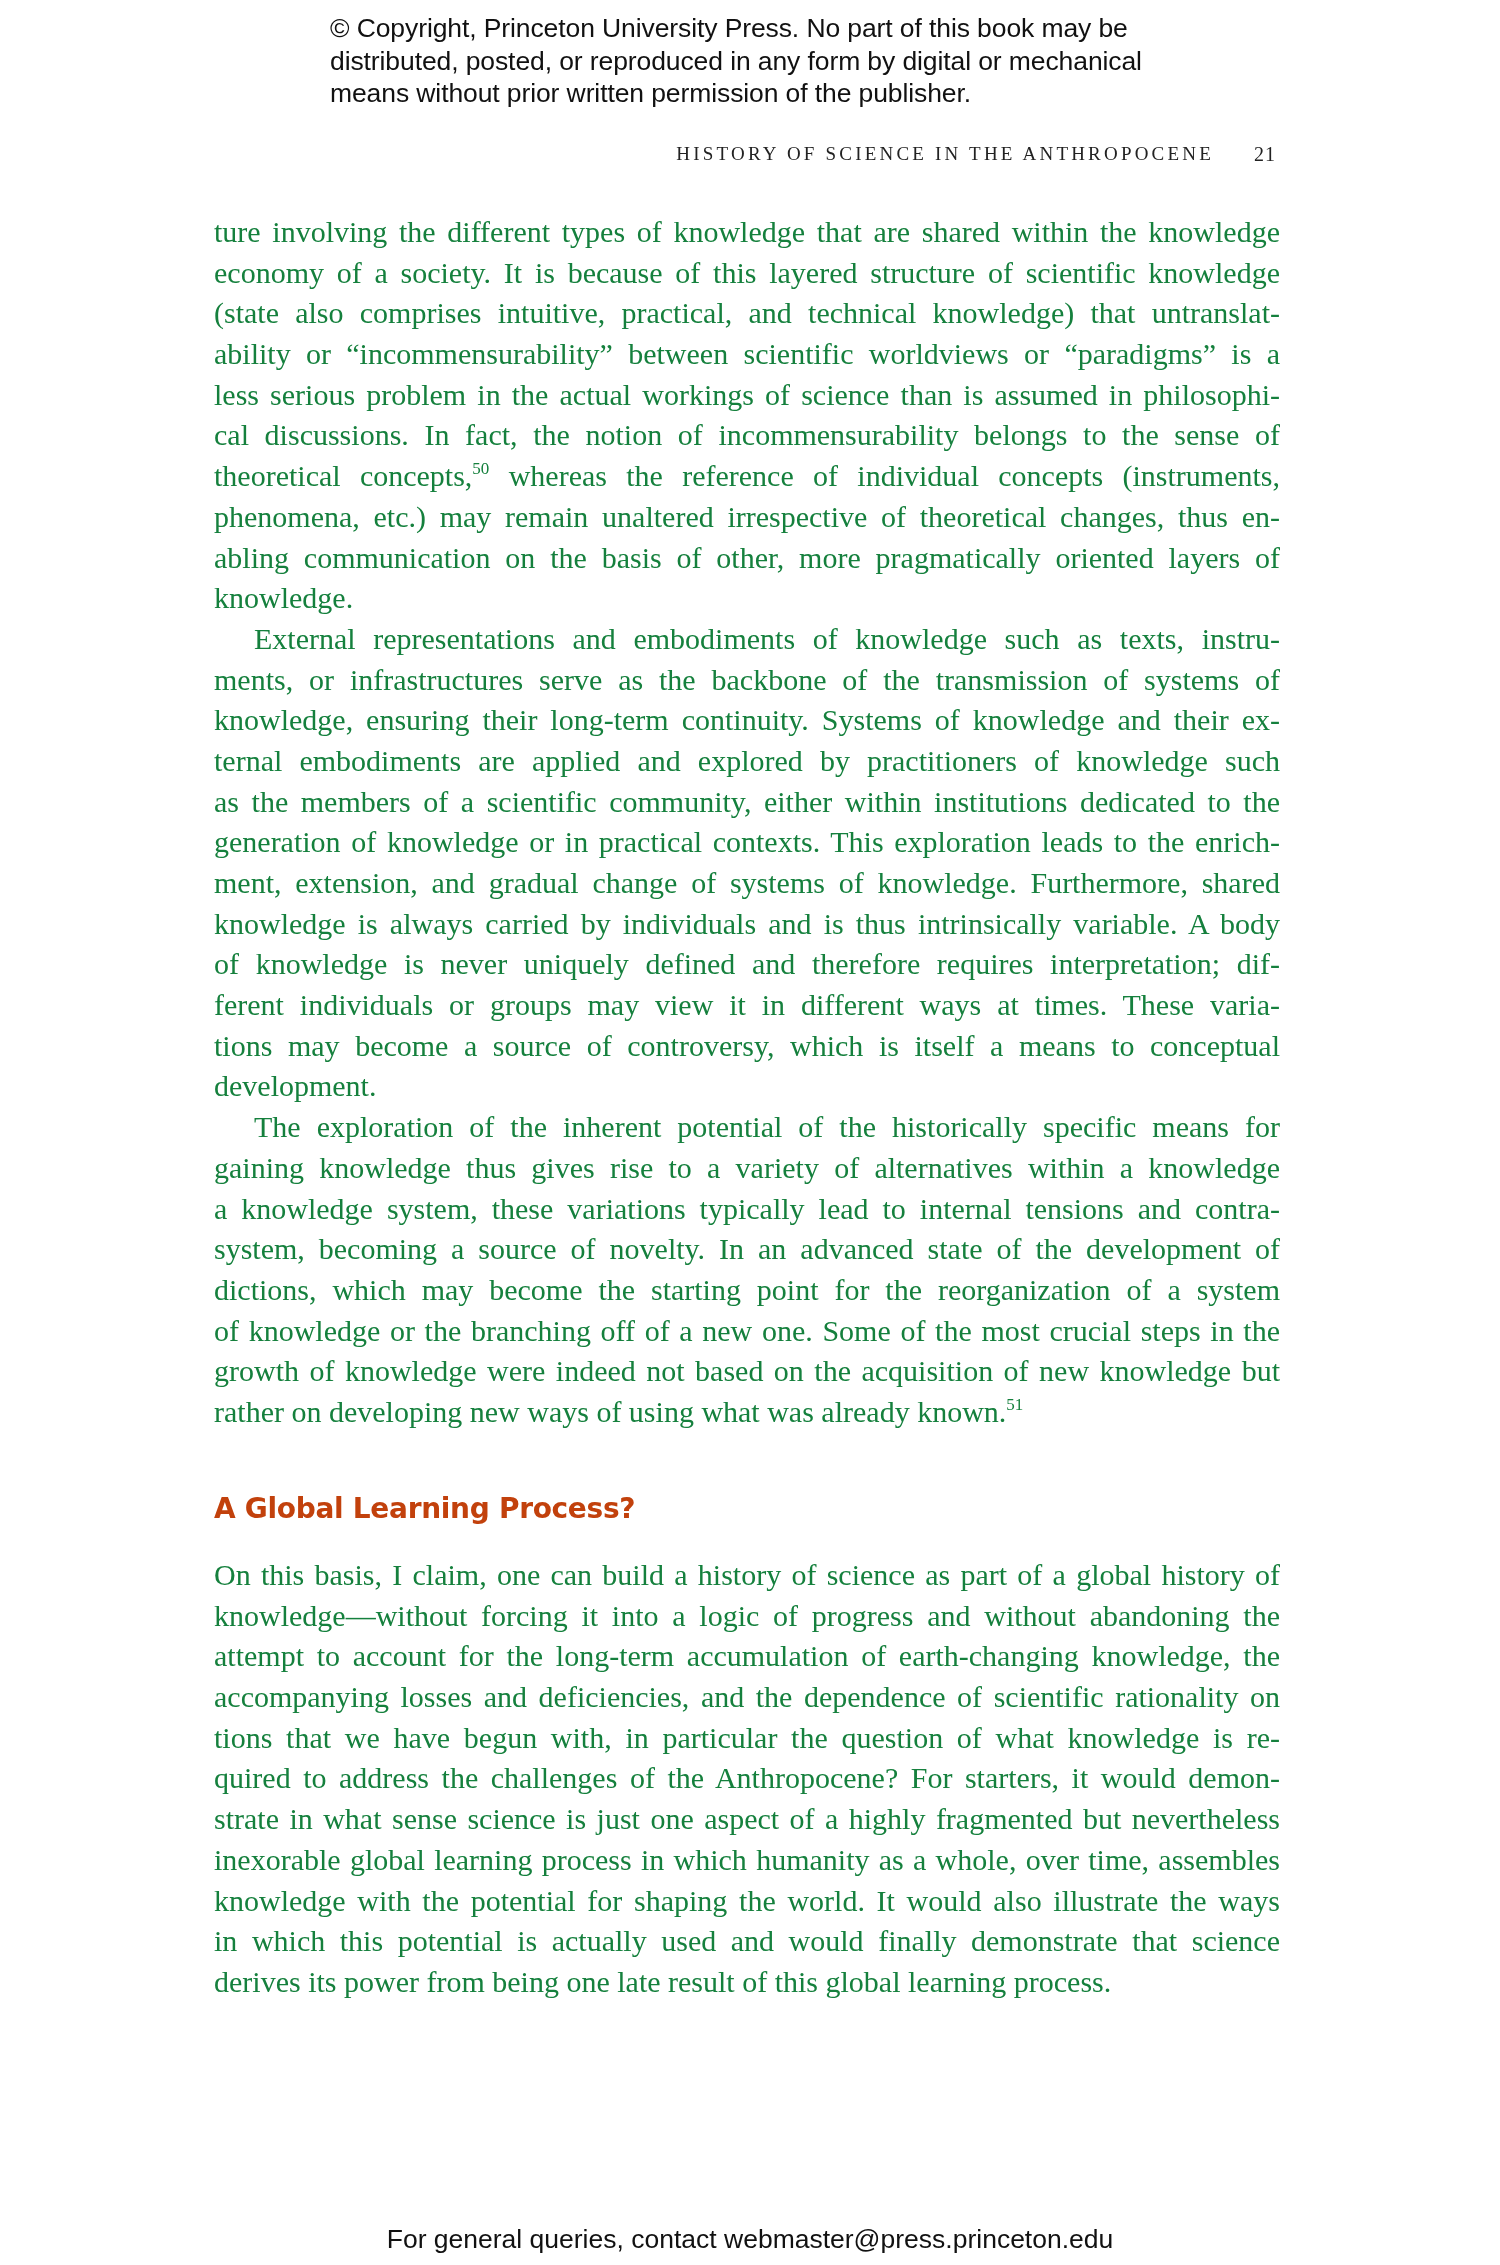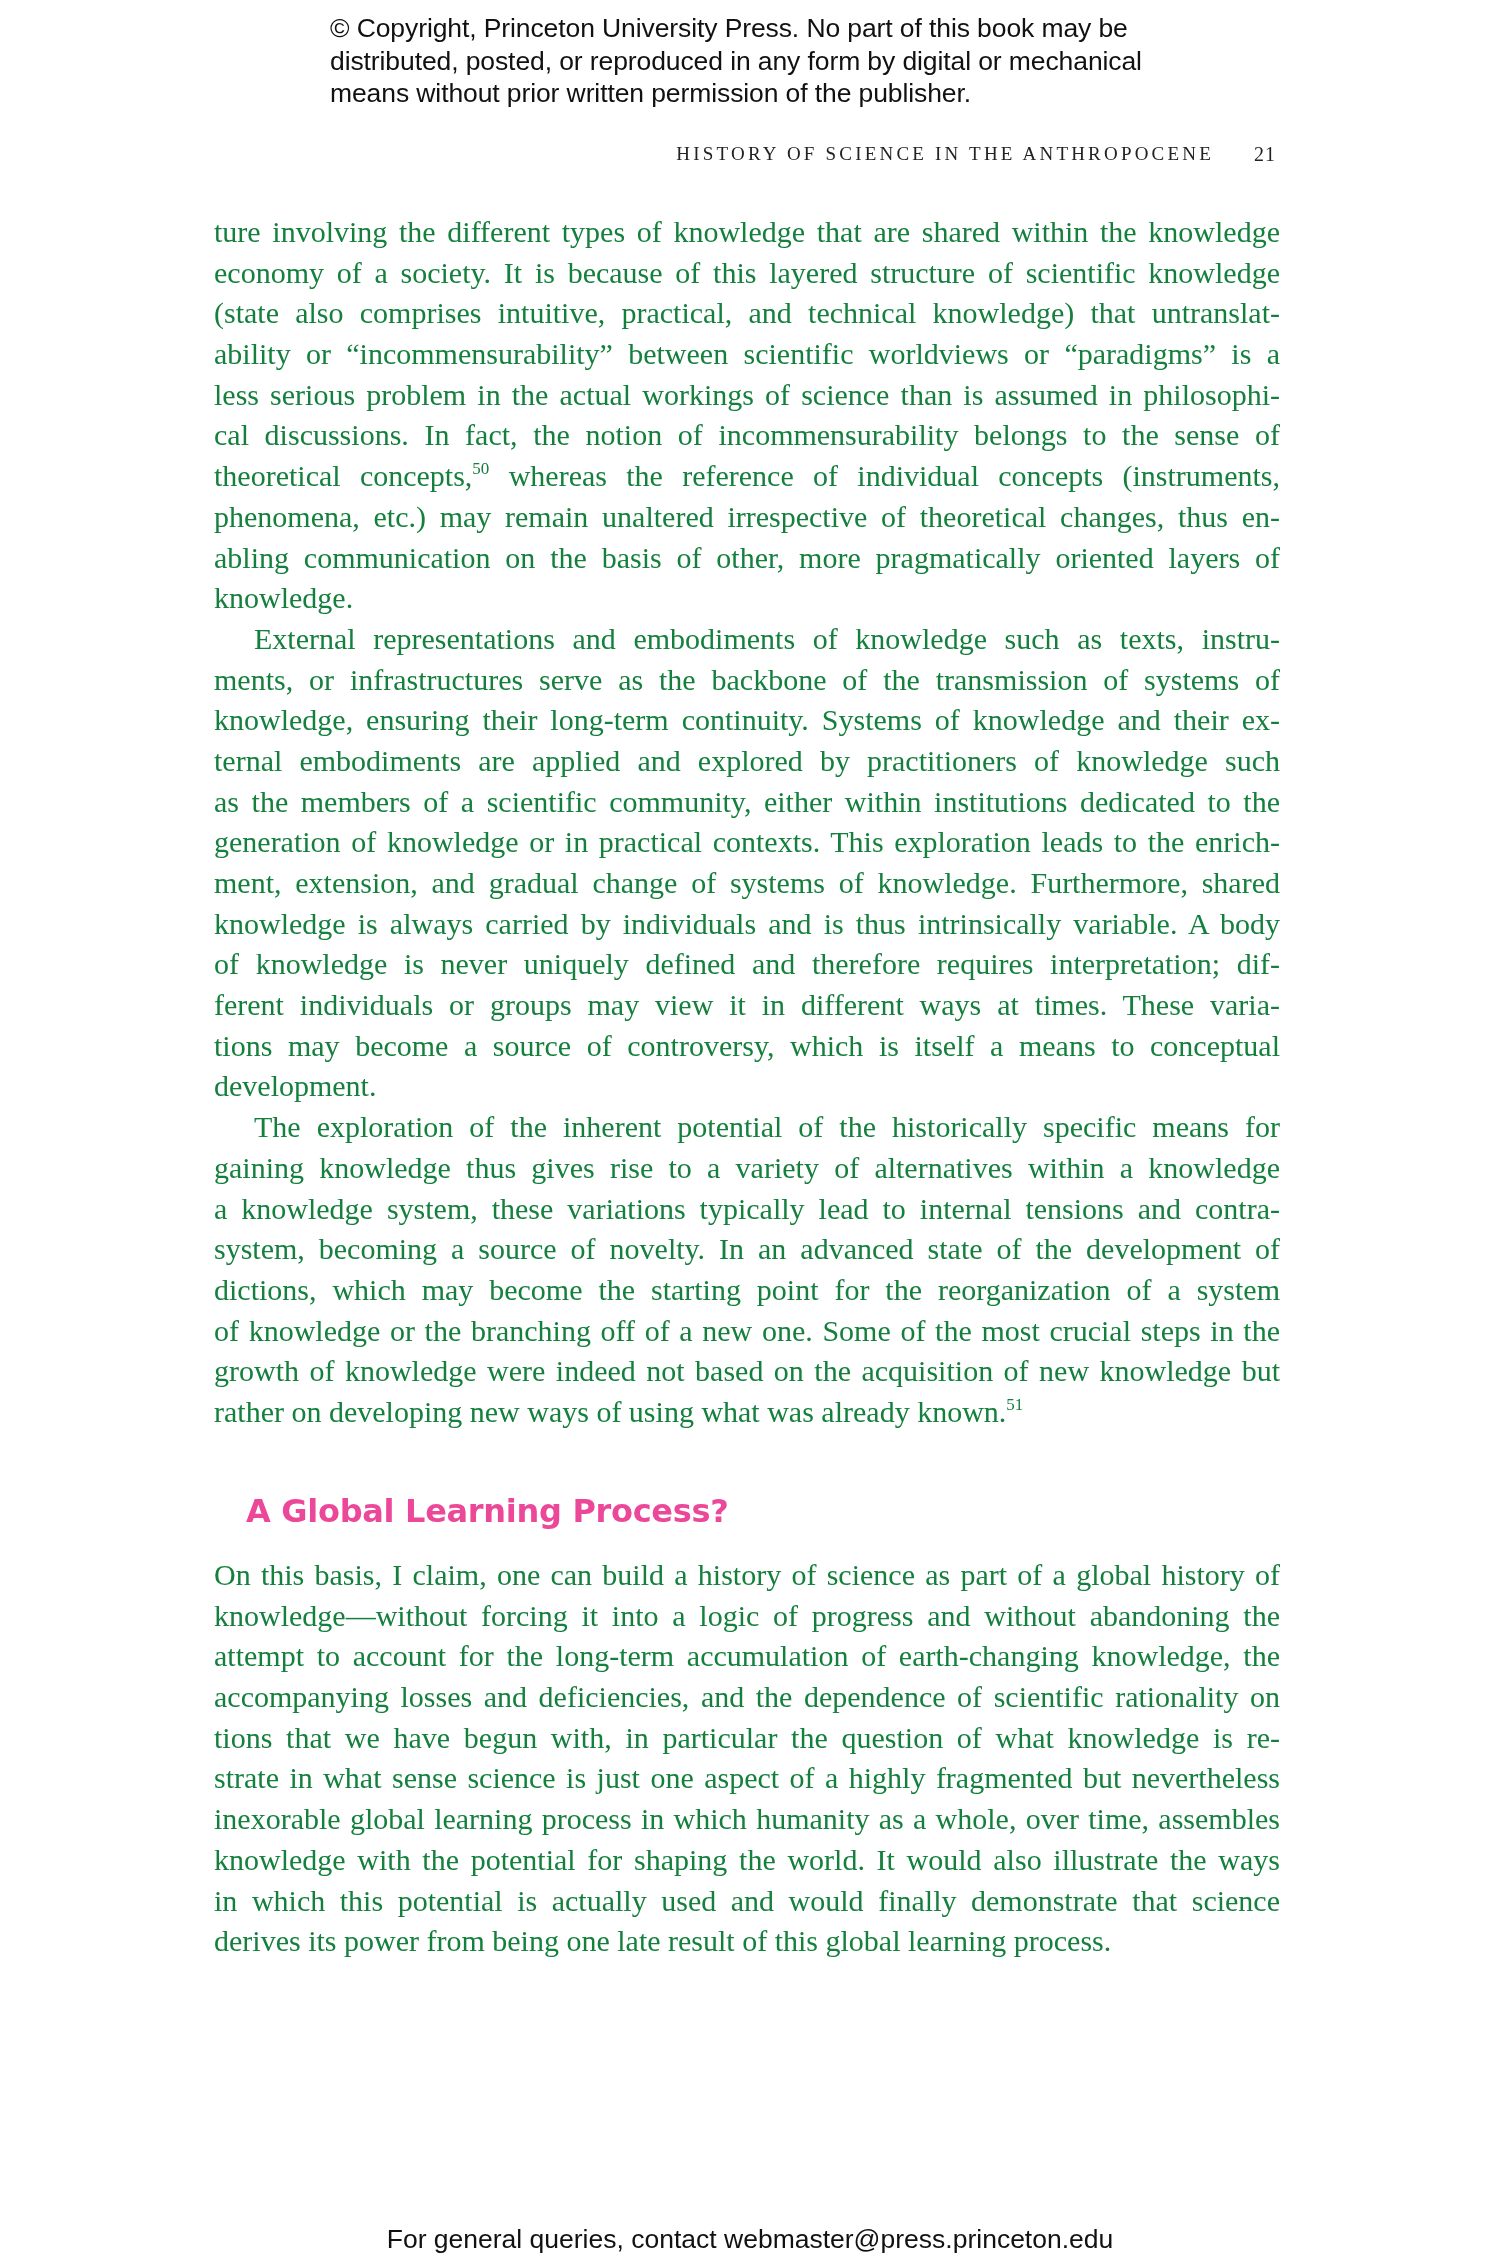--- a/index.html
+++ b/index.html
@@ -23,23 +23,22 @@
   }
   .body-text .ln {
     display: block; white-space: nowrap; text-align: justify; text-align-last: justify;
     height: 40.7px;
   }
   .body-text .ln.last { text-align-last: left; }
   .body-text .ln.indent { padding-left: 40px; }
   .body-text sup { font-size: 17px; line-height: 0; vertical-align: 12px; }
   .section-heading {
     position: absolute; left: 214px; top: 1492px;
-    font-family: "DejaVu Sans", sans-serif; font-size: 32px; font-weight: bold; color: #ec4899;
+    font-family: "DejaVu Sans", sans-serif; font-size: 28px; font-weight: bold; color: #c2410c;
     letter-spacing: -0.3px;
-    margin-left: 32px;
   }
   .footer {
     position: absolute; left: 0; top: 2200px; width: 1500px; text-align: center;
     font-family: "Liberation Sans", sans-serif; font-size: 26.5px; color: #111; margin-top: 24px;
   }
 </style>
 </head>
 <body>
 
 <div class="copyright">
@@ -97,20 +96,21 @@
 
 <div class="section-heading">A Global Learning Process?</div>
 
 <div class="body-text" style="top:1555px;">
   <div>
     <span class="ln">On this basis, I claim, one can build a history of science as part of a global history of</span>
     <span class="ln">knowledge—without forcing it into a logic of progress and without abandoning the</span>
     <span class="ln">attempt to account for the long-term accumulation of earth-changing knowledge, the</span>
     <span class="ln">accompanying losses and deficiencies, and the dependence of scientific rationality on</span>
     <span class="ln">tions that we have begun with, in particular the question of what knowledge is re-</span>
+    <span class="ln">quired to address the challenges of the Anthropocene? For starters, it would demon-</span>
     <span class="ln">strate in what sense science is just one aspect of a highly fragmented but nevertheless</span>
     <span class="ln">inexorable global learning process in which humanity as a whole, over time, assembles</span>
     <span class="ln">knowledge with the potential for shaping the world. It would also illustrate the ways</span>
     <span class="ln">in which this potential is actually used and would finally demonstrate that science</span>
     <span class="ln last">derives its power from being one late result of this global learning process.</span>
   </div>
 </div>
 
 <div class="footer">For general queries, contact webmaster@press.princeton.edu</div>
 

